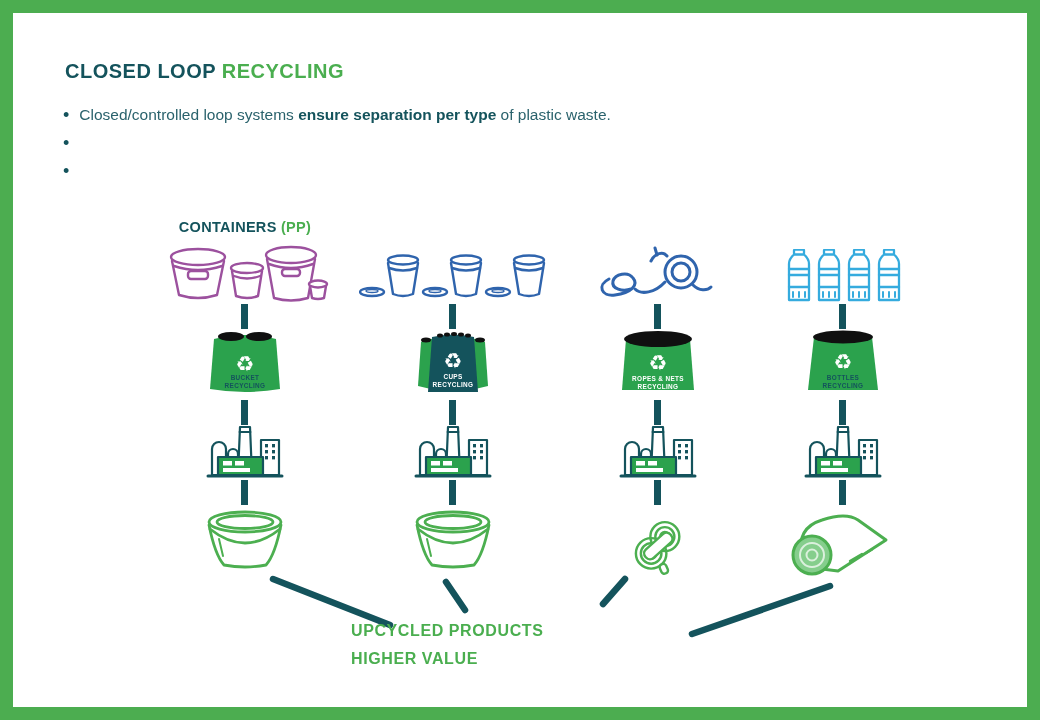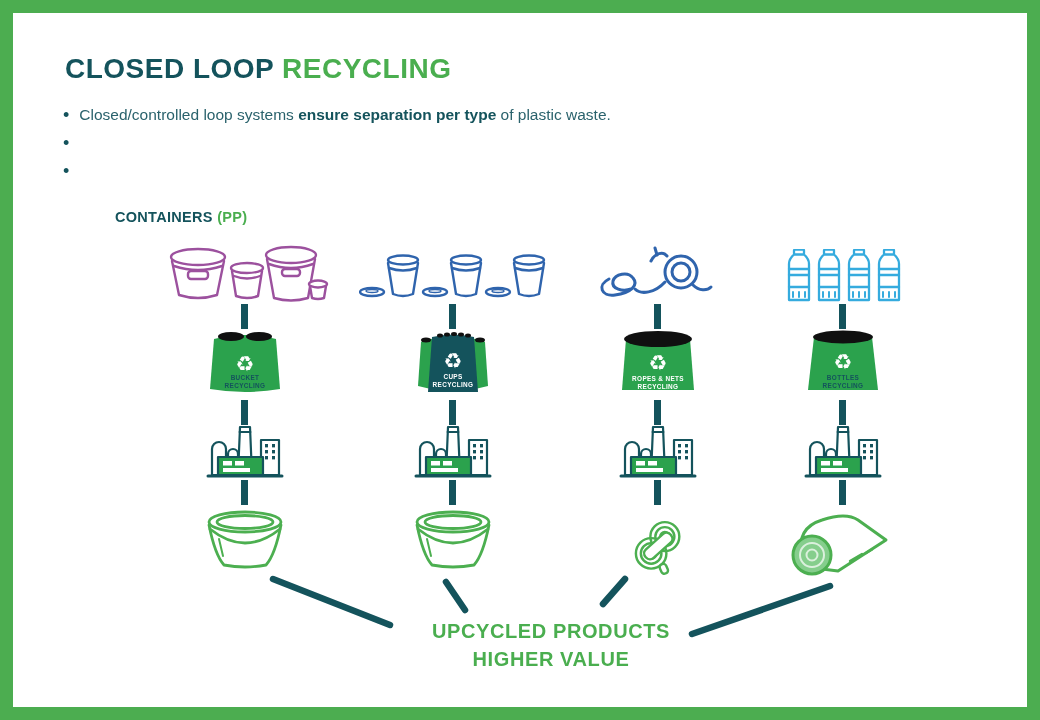--- a/index.html
+++ b/index.html
@@ -1,49 +1,49 @@
 <!DOCTYPE html>
 <html style="--frame_green: #4CAD50; --accent_green: #4AAE4F; --dark_teal: #14535C; --bin_green: #2BA24D; --product_green: #4CAF50; --roll_fill: #85CE8C; --purple: #9C519E; --blue: #2F64AD; --cyan: #35ABDE;"><head>
 <meta charset="utf-8">
 <style>
   html,body{margin:0;padding:0;background:#ffffff;}
   .page{
     position:relative;width:1040px;height:720px;box-sizing:border-box;
     border:13px solid var(--frame_green,#4CAD50);background:#fff;overflow:hidden;
     font-family:"Liberation Sans",sans-serif;
   }
-  .title{position:absolute;left:52px;top:40px;font-size:28px;font-weight:800;letter-spacing:.5px;white-space:pre;}
+  .title{position:absolute;left:52px;top:47px;font-size:20px;font-weight:800;letter-spacing:.5px;white-space:pre;}
   .t-dark{color:var(--dark_teal,#14535C);}
   .t-green{color:var(--accent_green,#4AAE4F);}
   .bullets{position:absolute;left:50px;top:88px;margin:0;padding:0;list-style:none;
     font-size:15.5px;color:#2A626C;}
   .bullets li{height:28px;display:flex;align-items:center;}
   .bullets b{color:var(--dark_teal,#14535C);}
   .dot{color:var(--dark_teal,#14535C);font-size:18px;margin-right:10px;line-height:1;}
-  .col-header{position:absolute;top:196px;width:260px;
+  .col-header{position:absolute;top:206px;width:260px;text-align:center;
     font-size:14.5px;font-weight:800;letter-spacing:.3px;color:var(--dark_teal,#14535C);white-space:pre;}
   .col-header .mat{color:var(--accent_green,#4AAE4F);}
   .dash{position:absolute;width:7px;height:25px;background:var(--dark_teal,#14535C);}
   .sv{position:absolute;}
   .stroke{fill:none;stroke-linecap:round;stroke-linejoin:round;}
   .purple-s{stroke:var(--purple,#9C519E);}
   .blue-s{stroke:var(--blue,#2F64AD);}
   .cyan-s{stroke:var(--cyan,#35ABDE);}
   .green-s{stroke:var(--product_green,#4CAF50);}
   .teal-s{stroke:var(--dark_teal,#14535C);}
   .bin-f{fill:var(--bin_green,#2BA24D);}
   .teal-f{fill:var(--dark_teal,#14535C);}
   .black-f{fill:#101010;}
   .white-f{fill:#ffffff;}
   .recycle{fill:#fff;font-size:21px;text-anchor:middle;font-family:"DejaVu Sans",sans-serif;}
   .bin-label{font-size:6.4px;font-weight:bold;text-anchor:middle;letter-spacing:.35px;font-family:"Liberation Sans",sans-serif;}
   .lab-dark{fill:var(--dark_teal,#14535C);}
   .lab-light{fill:#ffffff;}
-  .footer{position:absolute;left:338px;top:604px;width:400px;text-align:center;
-    color:var(--accent_green,#4AAE4F);font-weight:800;font-size:20px;line-height:28px;letter-spacing:.6px;}
+  .footer{position:absolute;left:338px;top:604px;width:400px;
+    color:var(--accent_green,#4AAE4F);font-weight:800;font-size:16px;line-height:28px;letter-spacing:.6px;}
 </style>
 </head>
 <body>
 
 <div class="page">
 
   <div class="title"><span class="t-dark">CLOSED LOOP </span><span class="t-green">RECYCLING</span></div>
 
   <ul class="bullets">
     <li>

